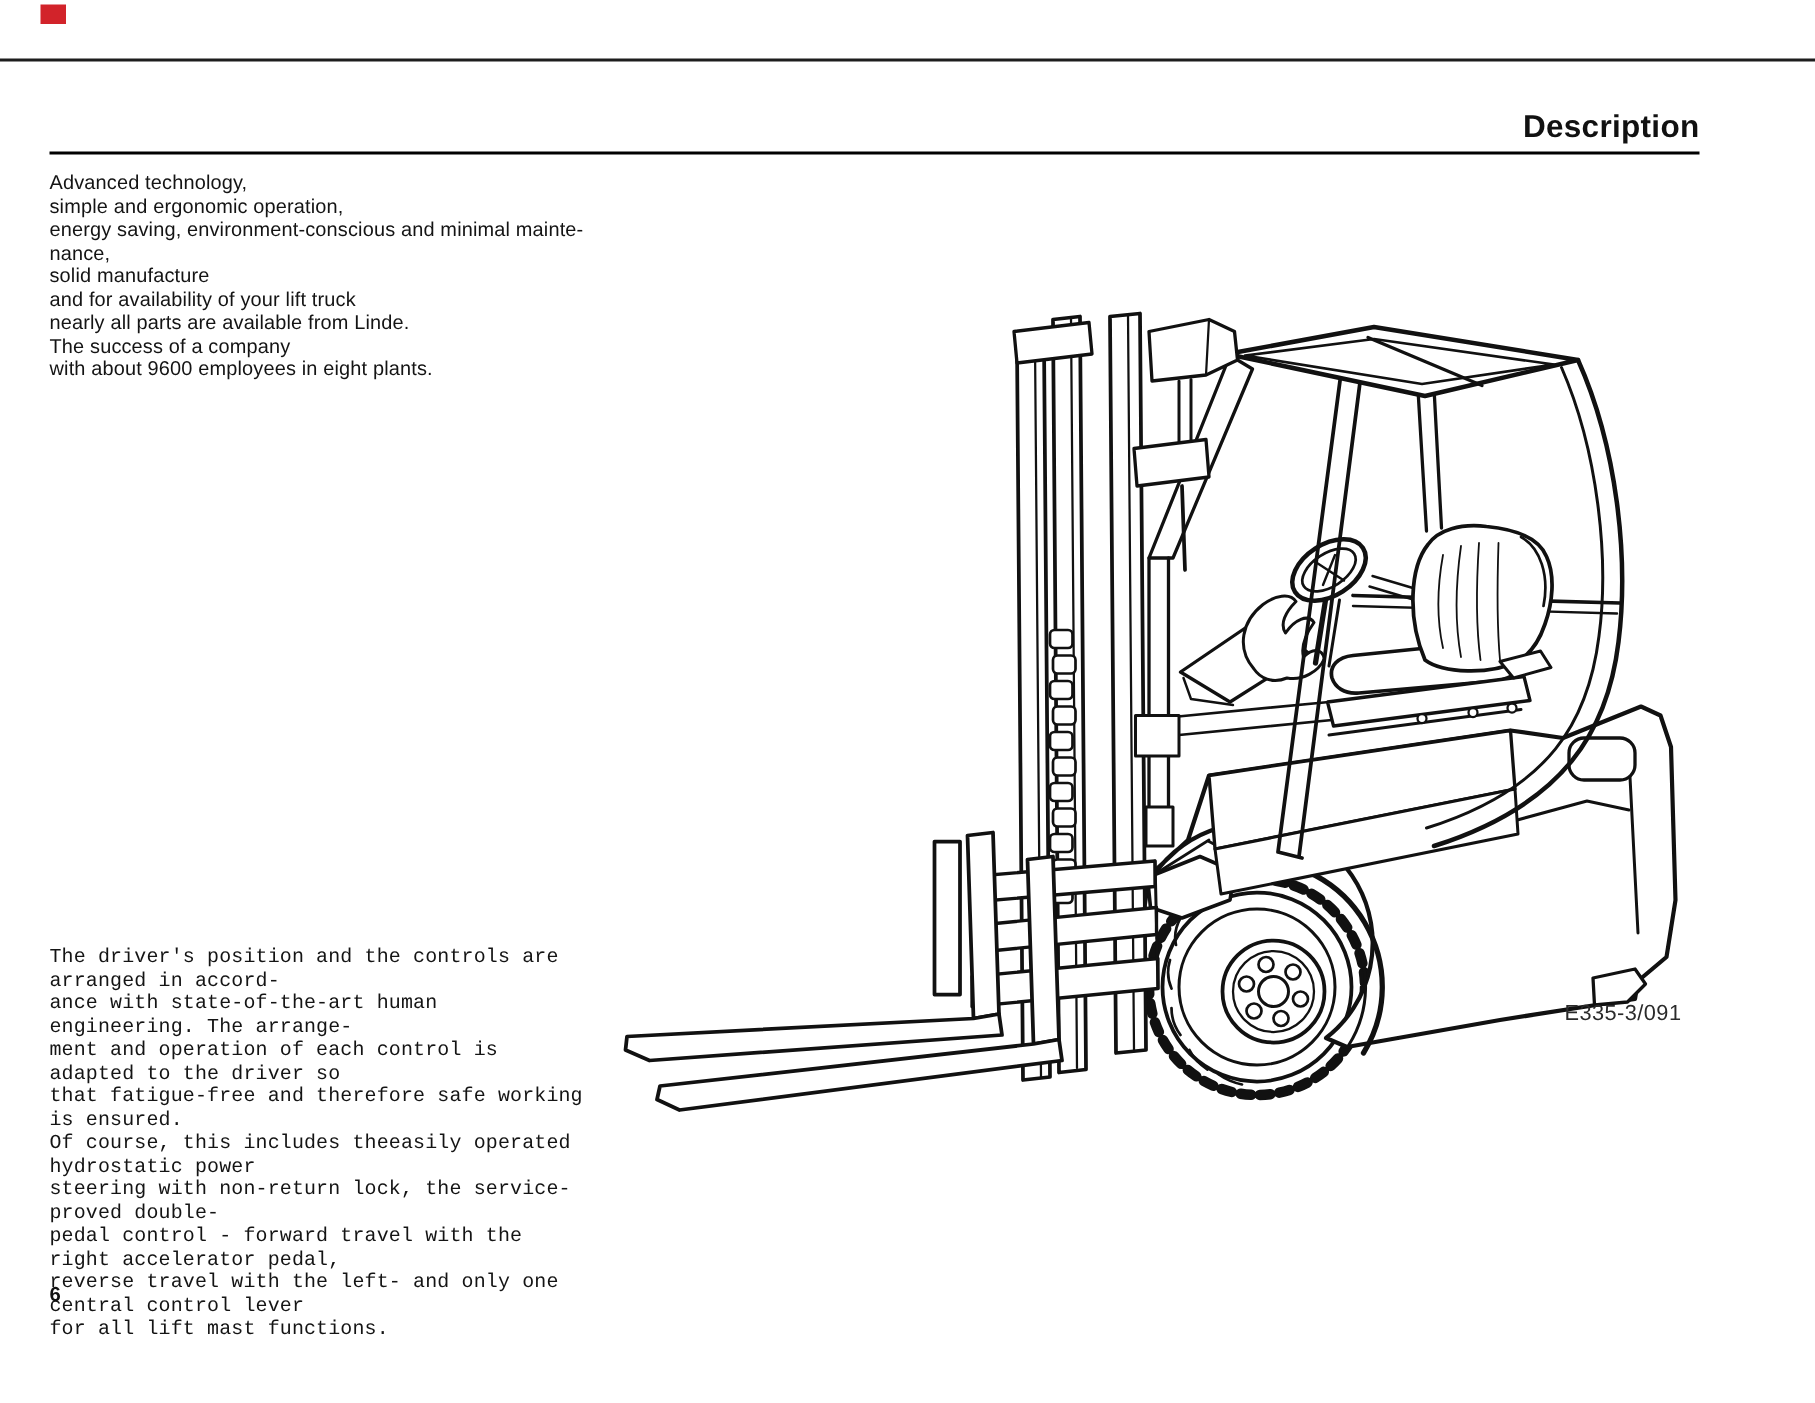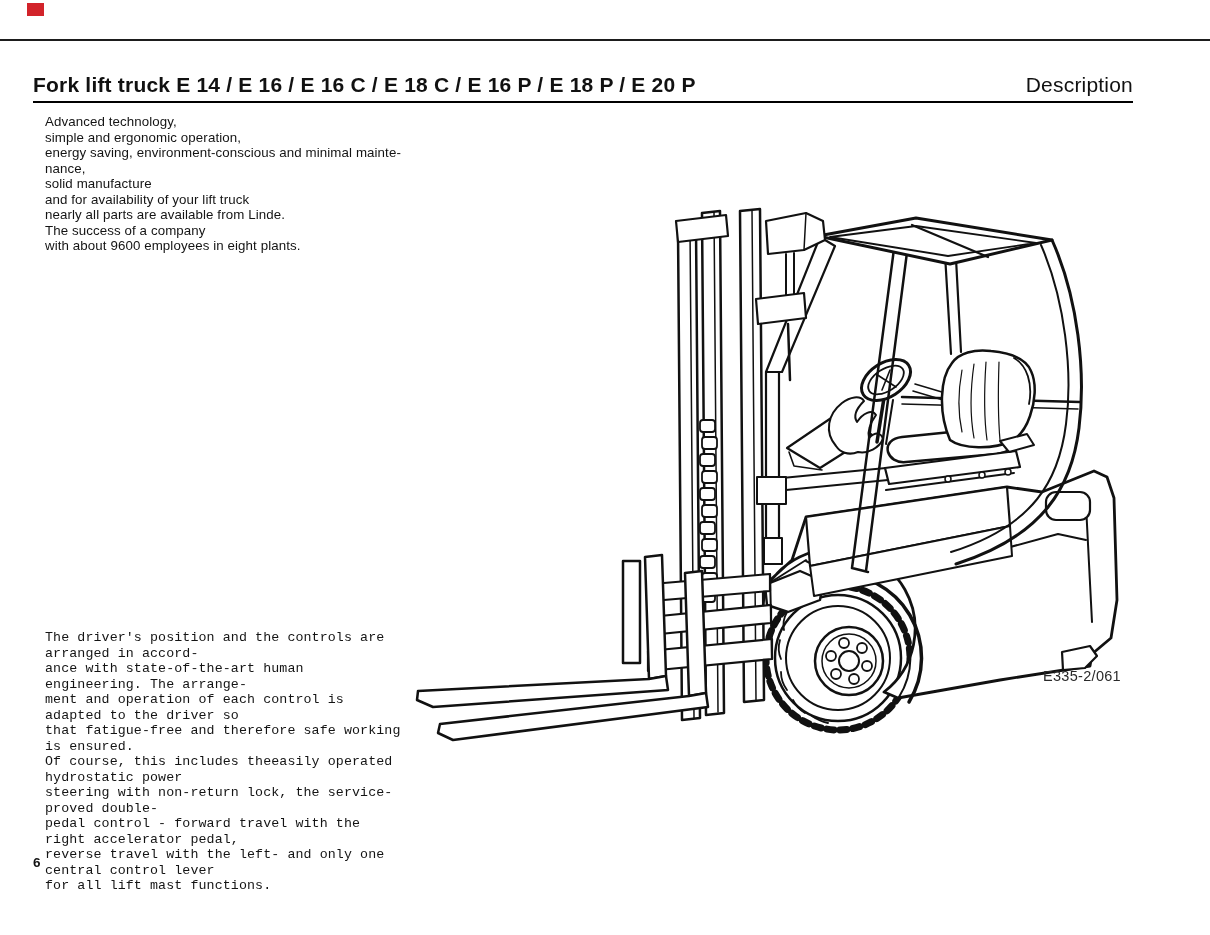--- a/index.html
+++ b/index.html
@@ -7,47 +7,46 @@
     position:relative;width:1210px;height:935px;background:#ffffff;overflow:hidden;
     font-family:"Liberation Sans", sans-serif;color:#111;
   }
   .corner-tab{position:absolute;left:27px;top:3px;width:17px;height:13px;}
   .top-rule{position:absolute;left:0;top:39px;width:1210px;height:2px;background:#1d1d1d;}
   .page-title{
     position:absolute;left:33px;top:73px;font-size:21px;font-weight:700;
     letter-spacing:0.2px;white-space:nowrap;
   }
   .section-title{
-    position:absolute;right:77px;top:73px;font-size:21px;font-weight:400;letter-spacing:0.2px;
+    position:absolute;right:77px;top:73px;font-size:21px;font-weight:700;letter-spacing:0.2px;
   }
   .title-rule{position:absolute;left:33px;top:101px;width:1100px;height:2px;background:#000;}
   .para{
     position:absolute;left:33px;width:360px;font-size:13.3px;line-height:15.5px;
-    letter-spacing:0.1px;white-space:pre-line;color:#141414;margin-left:12px;
+    letter-spacing:0.1px;white-space:pre-line;color:#141414;
   }
   .para-intro{top:114px;}
   .para-body{top:630px;width:356px;font-family:Liberation Mono, monospace;}
   .figure-label{
     position:absolute;left:1043px;top:668px;font-size:14.5px;color:#2a2a2a;letter-spacing:0.3px;
   }
   .page-number{position:absolute;left:33px;top:855px;font-size:13.5px;font-weight:700;}
   .illustration{position:absolute;left:400px;top:190px;width:745px;height:590px;}
   .illustration path,.illustration rect,.illustration circle,.illustration ellipse,.illustration line{
     vector-effect:none;
   }
 </style>
 </head>
 <body>
 
 <div class="page">
 
   <div class="corner-tab" style="background: rgb(210, 35, 42);"></div>
   <div class="top-rule"></div>
 
-  <div class="page-title">Fork lift truck E 14 / E 16 / E 16 C / E 18 C / E 16 P / E 18 P / E 20 P</div>
   <div class="section-title">Description</div>
   <div class="title-rule"></div>
 
   <div class="para para-intro">Advanced technology,
 simple and ergonomic operation,
 energy saving, environment-conscious and minimal mainte-
 nance,
 solid manufacture
 and for availability of your lift truck
 nearly all parts are available from Linde.
@@ -187,15 +186,15 @@
       <path d="M770 574 L772 659" fill="none" stroke-width="2"></path>
     </g>
     <g>
       <path d="M645 557 L662 555 L666 676 L649 679 Z" stroke-width="2.5"></path>
       <path d="M649 679 L666 676 L668 690 L433 707 L417 700 L418 691 Z" stroke-width="2.5"></path>
       <path d="M685 573 L702 571 L706 693 L689 696 Z" stroke-width="2.5"></path>
       <path d="M689 696 L706 693 L708 707 L453 740 L438 733 L440 724 Z" stroke-width="2.5"></path>
     </g>
   </svg>
 
-  <div class="figure-label">E335-2/061</div>
+  <div class="figure-label">E335-3/091</div>
   <div class="page-number">6</div>
 </div>
 
 </body></html>

